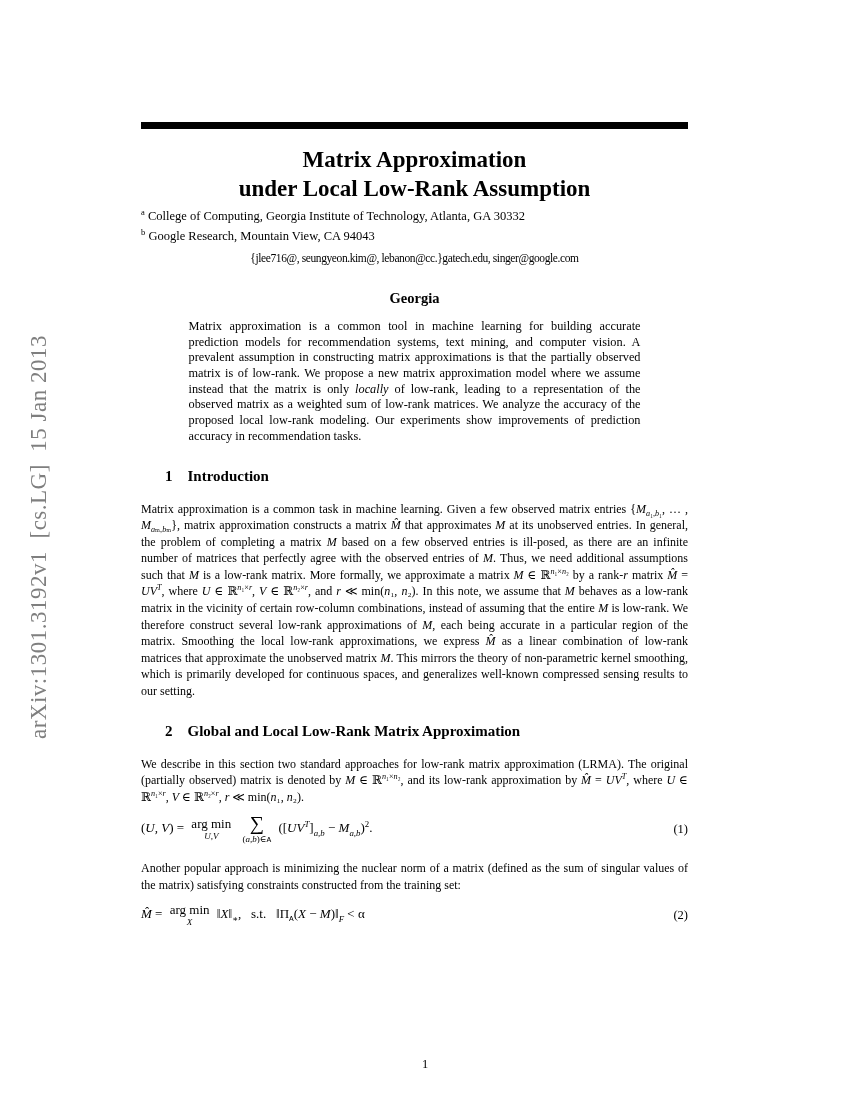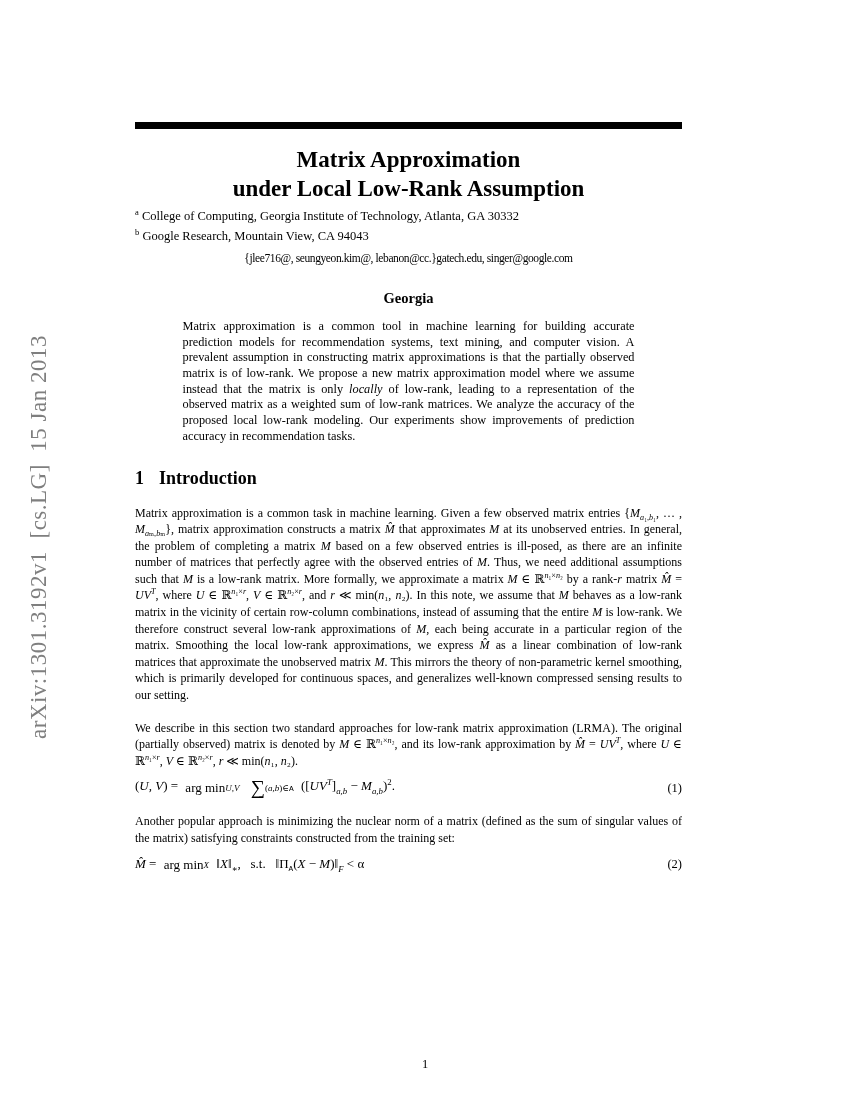--- a/index.html
+++ b/index.html
@@ -18,21 +18,21 @@
     left: 39px;
     top: 537px;
     transform: translate(-50%, -50%) rotate(-90deg);
     white-space: pre;
     font-size: 23px;
     color: #7f7f7f;
     letter-spacing: 0.5px;
   }
   .content {
     position: absolute;
-    left: 135px;
+    left: 141px;
     top: 122px;
     width: 547px;
   }
   .top-rule { height: 7px; background: #000; }
   .title {
     margin-top: 16px;
     text-align: center;
     font-weight: bold;
     font-size: 23px;
     line-height: 1.28;
@@ -49,40 +49,40 @@
     white-space: nowrap;
   }
   .abstract-heading { margin-top: 26px; text-align: center; font-weight: bold; font-size: 14.5px; }
   .abstract-body {
     margin: 12px auto 0;
     width: 452px;
     font-size: 12.3px;
     line-height: 15.7px;
     text-align: justify;
   }
-  .sec-heading { margin-top: 23px; font-size: 18px; font-weight: bold; }
+  .sec-heading { margin-top: 23px; font-size: 15px; font-weight: bold; margin-left: 24px; }
   .sec-heading .sec-num { display: inline-block; margin-right: 15px; }
   .para {
     margin-top: 16px;
     font-size: 12px;
     line-height: 16.6px;
     text-align: justify;
   }
   sup, sub { font-size: 68%; line-height: 0; }
   .tt { font-family: "Liberation Mono", "DejaVu Sans Mono", monospace; font-size: 0.88em; }
   .eq-row { position: relative; margin: 9px 0 9px 0; }
   .eq-body { font-size: 13px; }
   .eq-num {
     position: absolute; right: 0; top: 50%;
     transform: translateY(-50%);
     font-size: 12.5px;
   }
   .stack {
     display: inline-flex;
-    flex-direction: row;
+    flex-direction: column;
     align-items: center;
     vertical-align: middle;
     line-height: 1;
     margin: 0 4px;
   }
   .stack .top { font-size: 13px; }
   .stack .sub { font-size: 9px; margin-top: 2px; }
   .stack .sigma { font-size: 20px; line-height: 0.95; }
   .page-num {
     position: absolute;
@@ -118,20 +118,23 @@
     <div class="abstract-heading">Georgia</div>
 
     <p class="abstract-body">Matrix approximation is a common tool in machine learning for building accurate prediction models for recommendation systems, text mining, and computer vision. A prevalent assumption in constructing matrix approximations is that the partially observed matrix is of low-rank. We propose a new matrix approximation model where we assume instead that the matrix is only <i>locally</i> of low-rank, leading to a representation of the observed matrix as a weighted sum of low-rank matrices. We analyze the accuracy of the proposed local low-rank modeling. Our experiments show improvements of prediction accuracy in recommendation tasks.</p>
 
     <div class="sec-heading">
       <span class="sec-num">1</span><span>Introduction</span>
     </div>
 
     <p class="para">Matrix approximation is a common task in machine learning. Given a few observed matrix entries {<i>M</i><sub><i>a</i>₁,<i>b</i>₁</sub>, … , <i>M</i><sub><i>a</i>ₘ,<i>b</i>ₘ</sub>}, matrix approximation constructs a matrix <i>M̂</i> that approximates <i>M</i> at its unobserved entries. In general, the problem of completing a matrix <i>M</i> based on a few observed entries is ill-posed, as there are an infinite number of matrices that perfectly agree with the observed entries of <i>M</i>. Thus, we need additional assumptions such that <i>M</i> is a low-rank matrix. More formally, we approximate a matrix <i>M</i> ∈ ℝ<sup><i>n</i>₁×<i>n</i>₂</sup> by a rank-<i>r</i> matrix <i>M̂</i> = <i>UV</i><sup><i>T</i></sup>, where <i>U</i> ∈ ℝ<sup><i>n</i>₁×<i>r</i></sup>, <i>V</i> ∈ ℝ<sup><i>n</i>₂×<i>r</i></sup>, and <i>r</i> ≪ min(<i>n</i>₁, <i>n</i>₂). In this note, we assume that <i>M</i> behaves as a low-rank matrix in the vicinity of certain row-column combinations, instead of assuming that the entire <i>M</i> is low-rank. We therefore construct several low-rank approximations of <i>M</i>, each being accurate in a particular region of the matrix. Smoothing the local low-rank approximations, we express <i>M̂</i> as a linear combination of low-rank matrices that approximate the unobserved matrix <i>M</i>. This mirrors the theory of non-parametric kernel smoothing, which is primarily developed for continuous spaces, and generalizes well-known compressed sensing results to our setting.</p>
 
+    <div class="sec-heading">
+      <span class="sec-num">2</span><span>Global and Local Low-Rank Matrix Approximation</span>
+    </div>
 
     <p class="para">We describe in this section two standard approaches for low-rank matrix approximation (LRMA). The original (partially observed) matrix is denoted by <i>M</i> ∈ ℝ<sup><i>n</i>₁×<i>n</i>₂</sup>, and its low-rank approximation by <i>M̂</i> = <i>UV</i><sup><i>T</i></sup>, where <i>U</i> ∈ ℝ<sup><i>n</i>₁×<i>r</i></sup>, <i>V</i> ∈ ℝ<sup><i>n</i>₂×<i>r</i></sup>, <i>r</i> ≪ min(<i>n</i>₁, <i>n</i>₂).</p>
 
 
     <div class="eq-row">
       <div class="eq-body">(<i>U, V</i>) = <span class="stack">
             <span class="top">arg min</span>
             <span class="sub"><i>U,V</i></span>
           </span> <span class="stack">
             <span class="sigma">∑</span>

